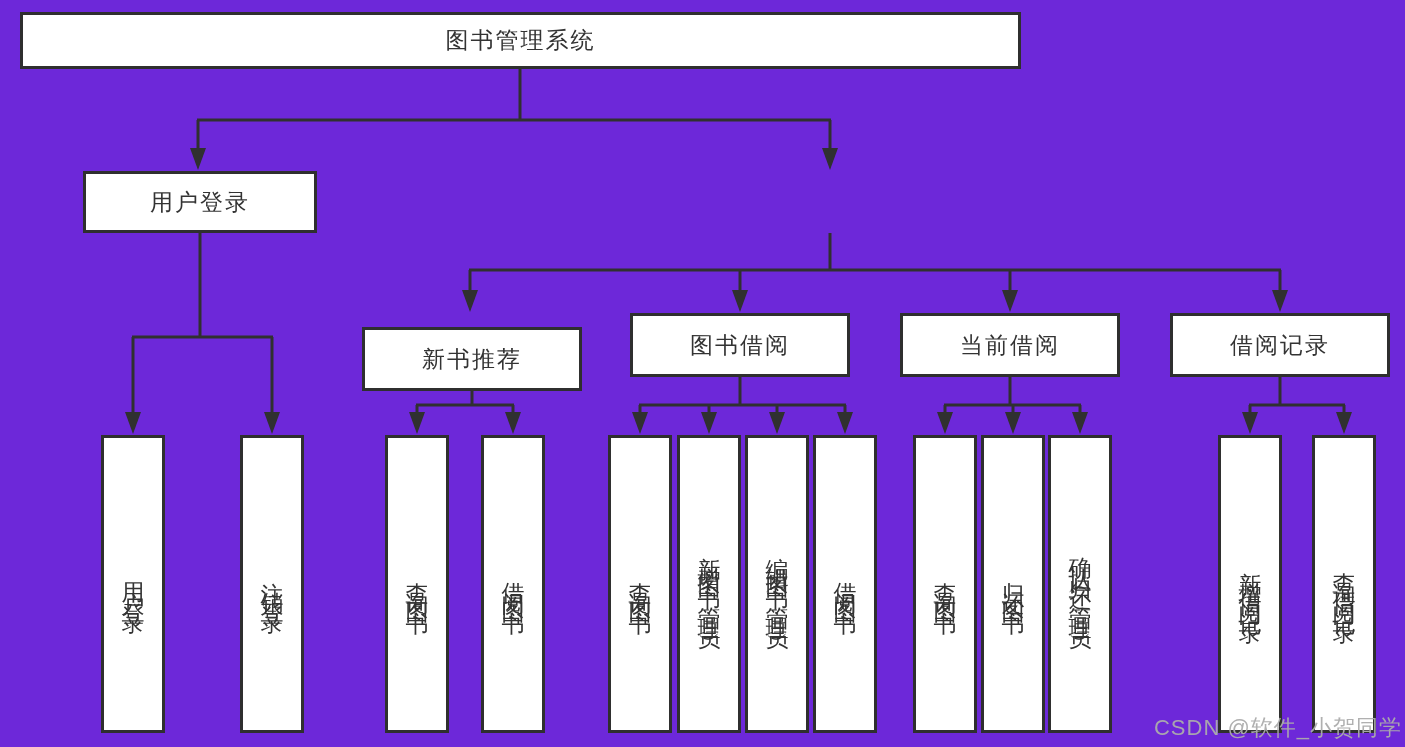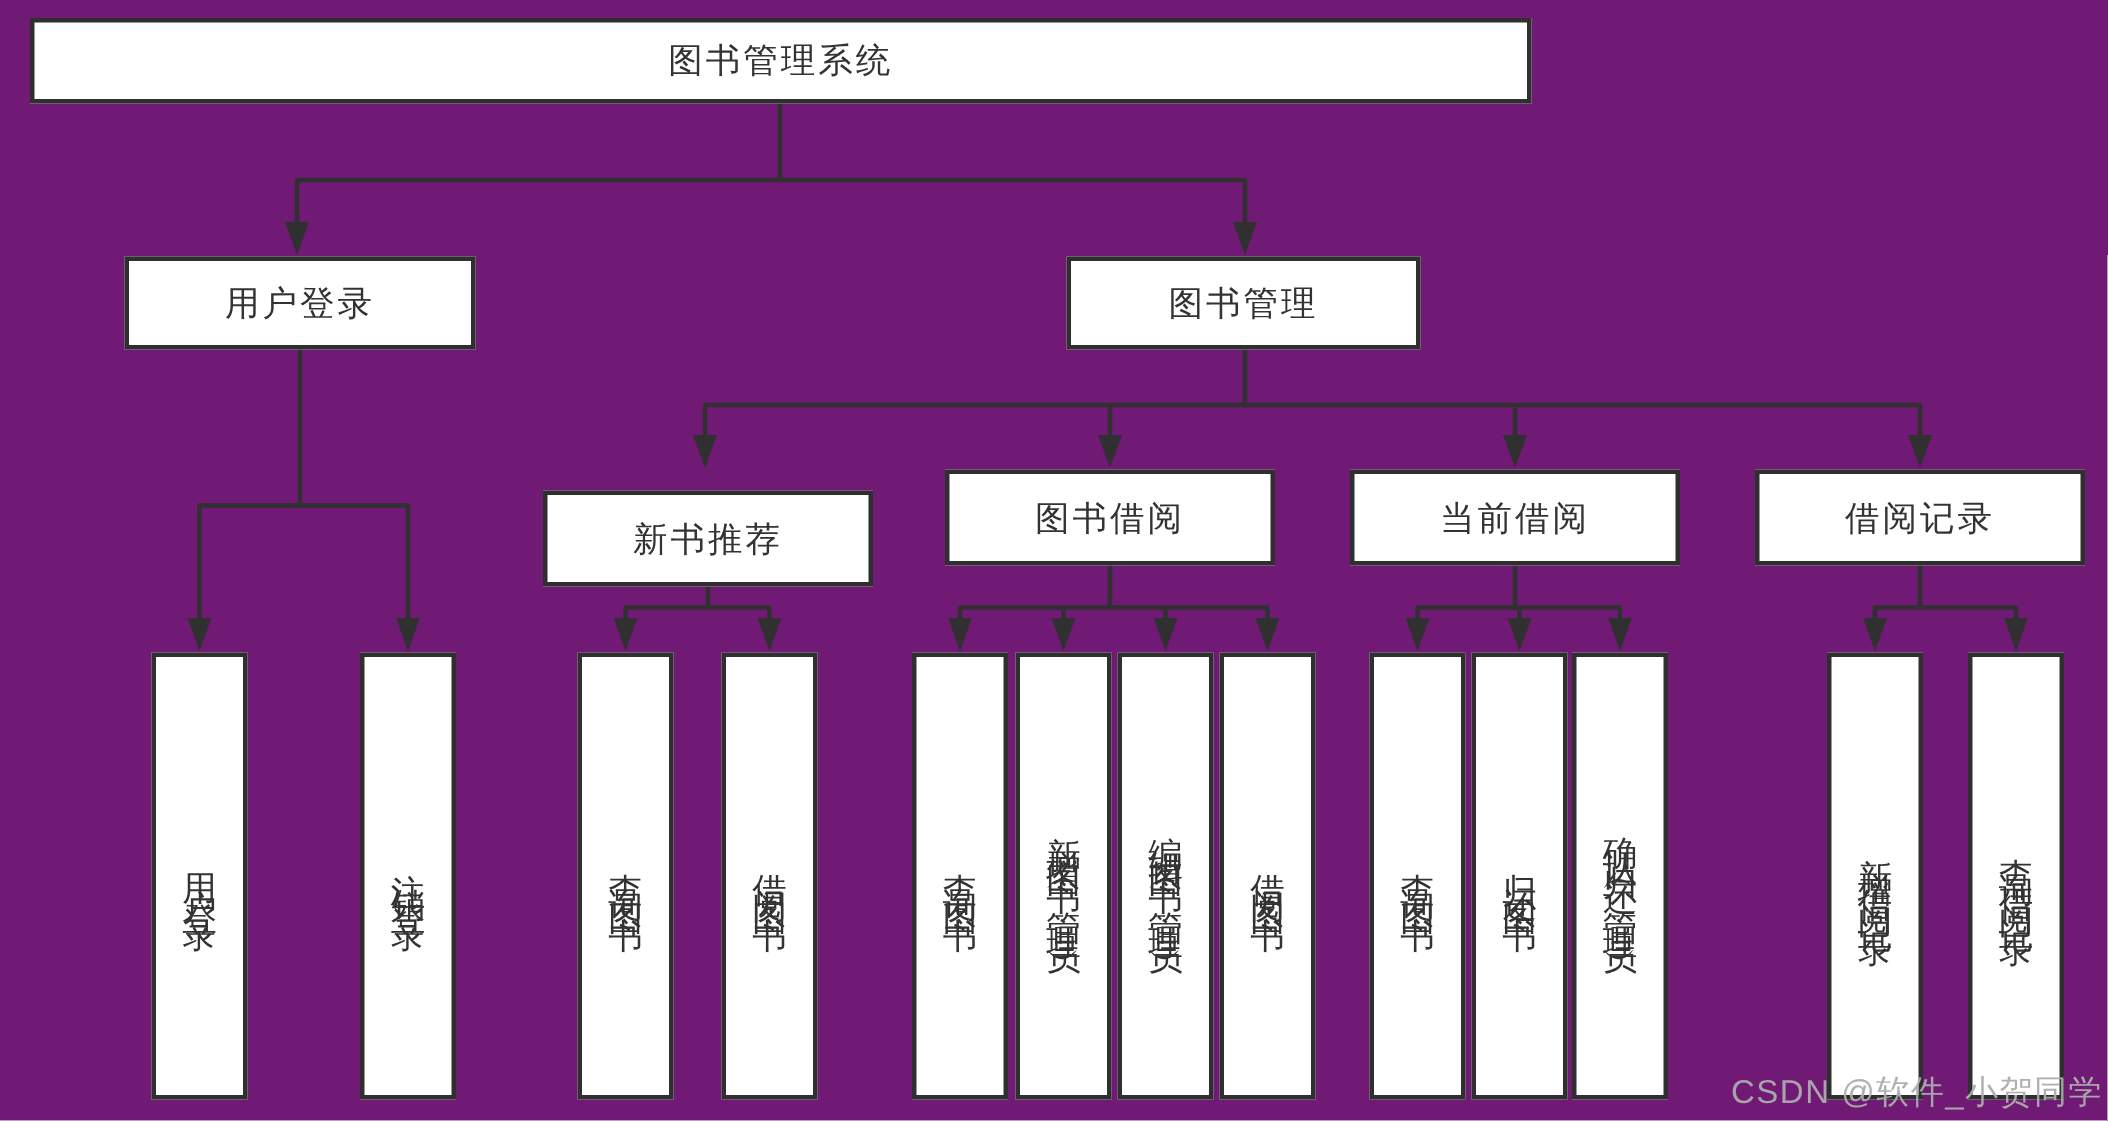--- a/index.html
+++ b/index.html
@@ -5,21 +5,21 @@
   html, body {
     margin: 0;
     padding: 0;
     background: #ffffff;
     font-family: "Liberation Sans", sans-serif;
   }
   .canvas {
     position: relative;
     width: 1405px;
     height: 747px;
-    background: #701a75;
+    background: #6d28d9;
     overflow: hidden;
   }
   .connectors {
     position: absolute;
     left: 0; top: 0;
     width: 1405px; height: 747px;
     pointer-events: none;
   }
   .box {
     position: absolute;
@@ -170,23 +170,20 @@
     </g>
   </svg>
 
   <div class="box hbox root-box">
     <span>图书管理系统</span>
   </div>
 
   <div class="box hbox login-box">
     <span>用户登录</span>
   </div>
-  <div class="box hbox mgmt-box">
-    <span>图书管理</span>
-  </div>
 
   <div class="box hbox g0-box">
     <span>新书推荐</span>
   </div>
   <div class="box hbox g2-box">
     <span>当前借阅</span>
   </div>
   <div class="box hbox g1-box">
     <span>图书借阅</span>
   </div>

